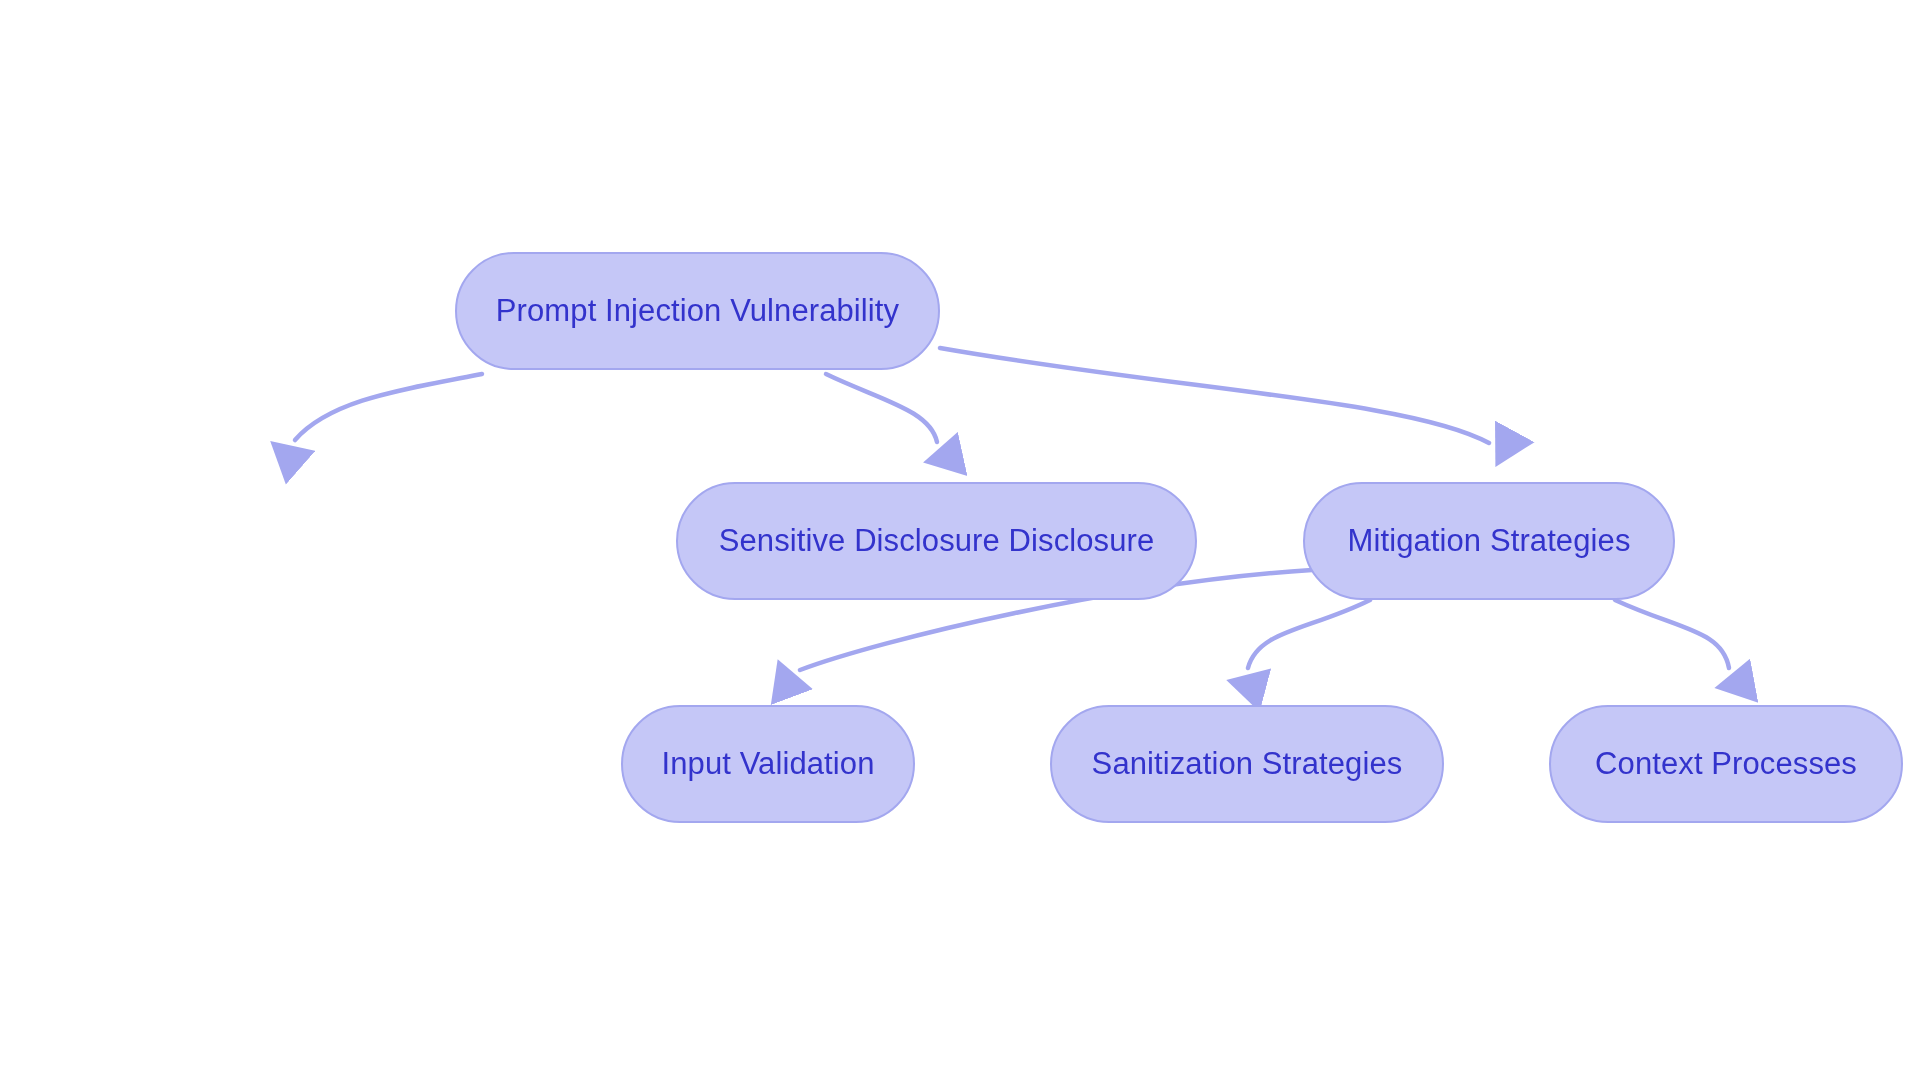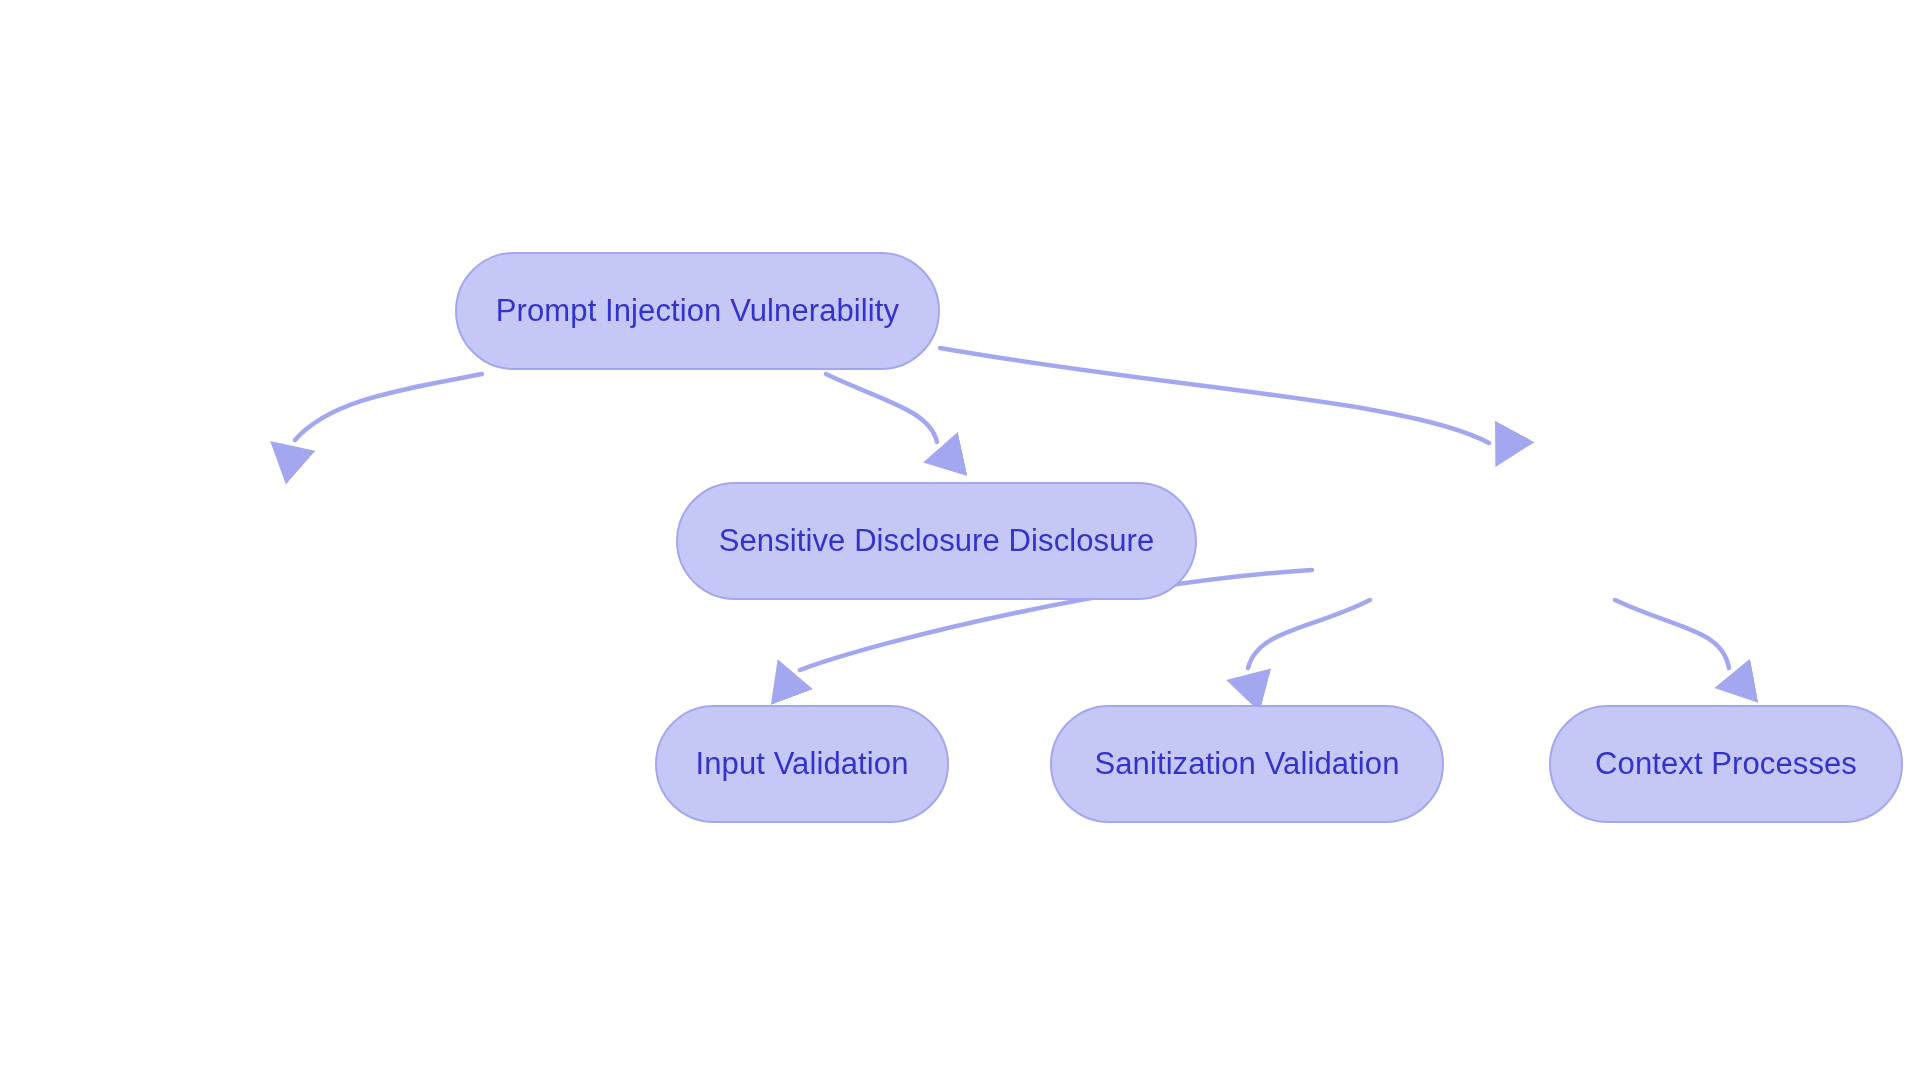--- a/index.html
+++ b/index.html
@@ -71,26 +71,29 @@
 
   <div class="node" style="left: 455px; top: 252px; width: 485px; height: 118px; background: rgb(197, 199, 247); border-color: rgb(163, 167, 239); color: rgb(51, 51, 204);">
     <span class="node-label">Prompt Injection Vulnerability</span>
   </div>
 
 
   <div class="node" style="left: 676px; top: 482px; width: 521px; height: 118px; background: rgb(197, 199, 247); border-color: rgb(163, 167, 239); color: rgb(51, 51, 204);">
     <span class="node-label">Sensitive Disclosure Disclosure</span>
   </div>
 
+  <div class="node" style="left: 1303px; top: 482px; width: 372px; height: 118px; background: rgb(197, 199, 247); border-color: rgb(163, 167, 239); color: rgb(51, 51, 204);">
+    <span class="node-label">Mitigation Strategies</span>
+  </div>
 
-  <div class="node" style="left: 655px; top: 705px; width: 294px; height: 118px; background: rgb(197, 199, 247); border-color: rgb(163, 167, 239); color: rgb(51, 51, 204);">
+  <div class="node" style="left: 621px; top: 705px; width: 294px; height: 118px; background: rgb(197, 199, 247); border-color: rgb(163, 167, 239); color: rgb(51, 51, 204);">
     <span class="node-label">Input Validation</span>
   </div>
 
   <div class="node" style="left: 1050px; top: 705px; width: 394px; height: 118px; background: rgb(197, 199, 247); border-color: rgb(163, 167, 239); color: rgb(51, 51, 204);">
-    <span class="node-label">Sanitization Validation</span>
+    <span class="node-label">Sanitization Strategies</span>
   </div>
 
   <div class="node" style="left: 1549px; top: 705px; width: 354px; height: 118px; background: rgb(197, 199, 247); border-color: rgb(163, 167, 239); color: rgb(51, 51, 204);">
     <span class="node-label">Context Processes</span>
   </div>
 
 </div>
 
 </body></html>

